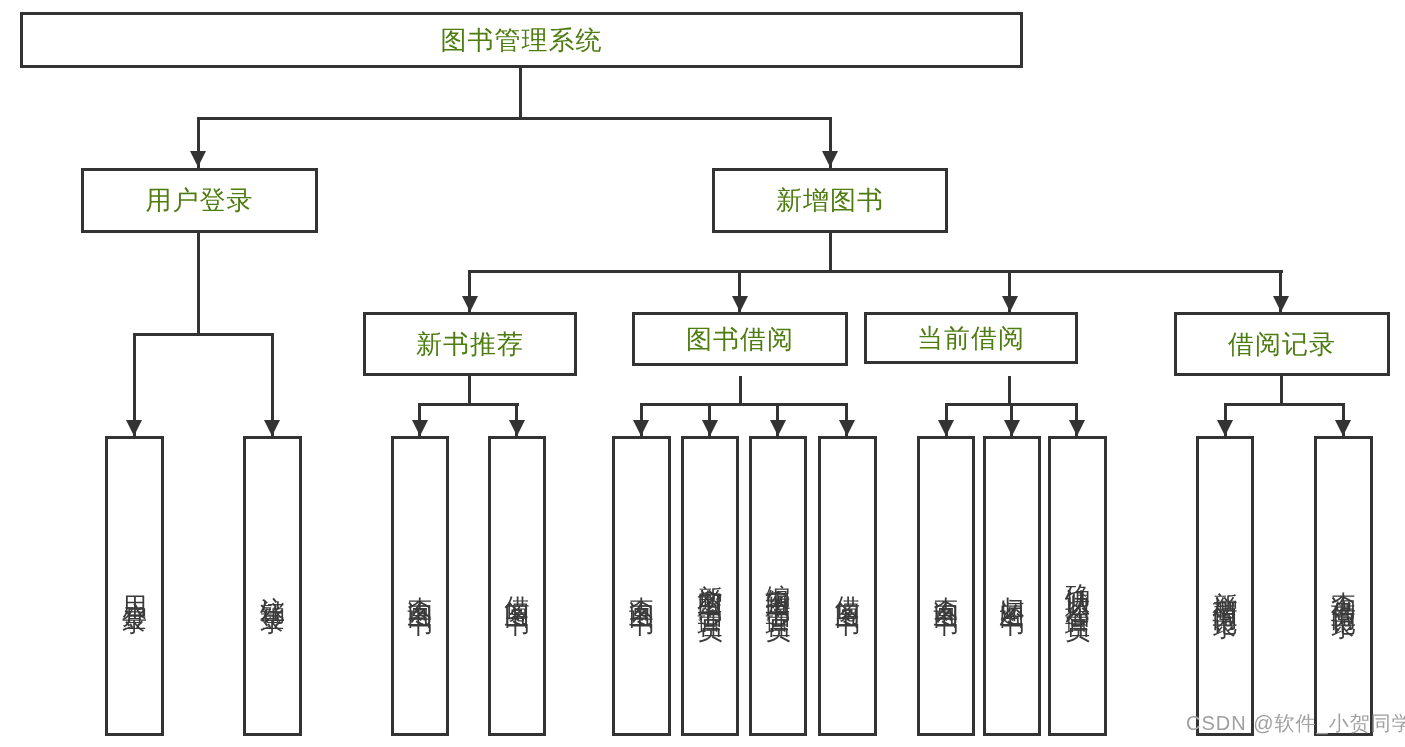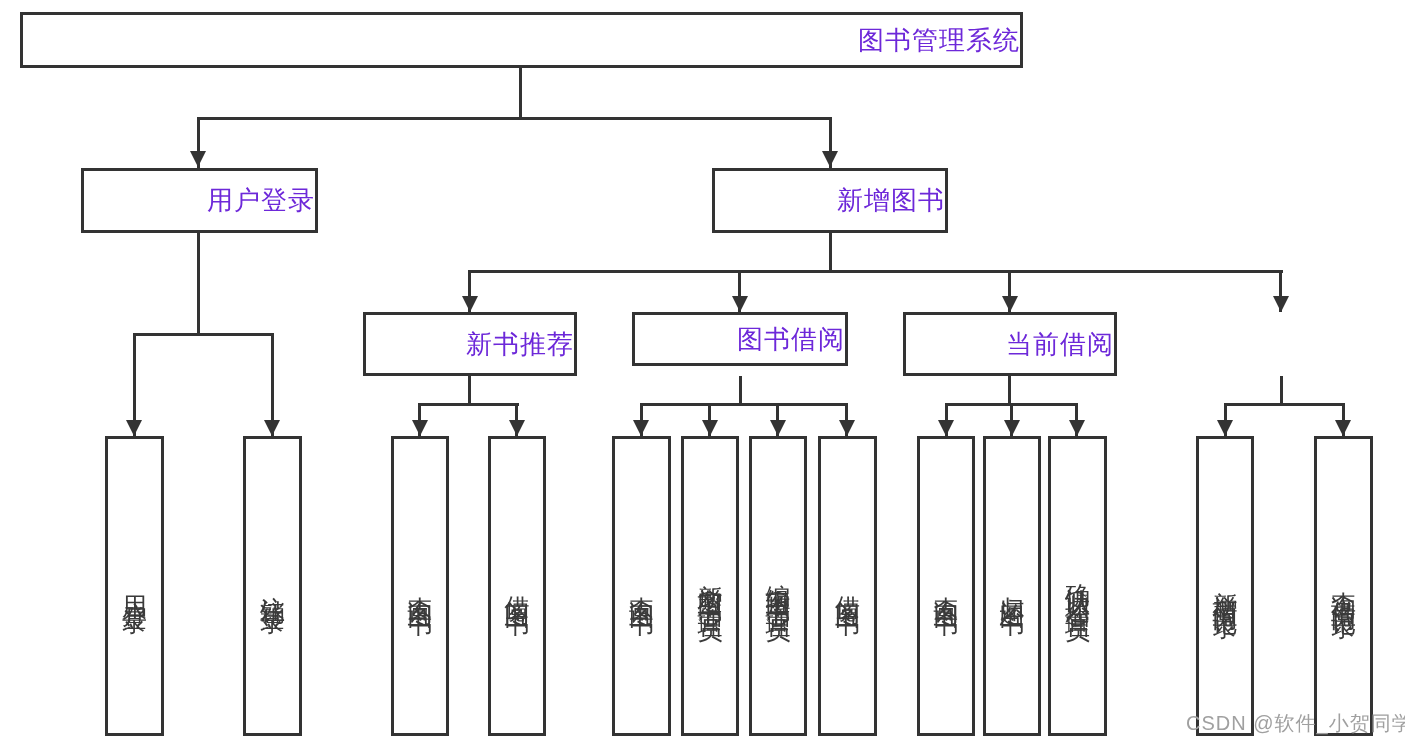--- a/index.html
+++ b/index.html
@@ -2,22 +2,22 @@
 <html><head>
 <meta charset="utf-8">
 <style>
   html,body{margin:0;padding:0;background:#ffffff;}
   .stage{
     position:relative;width:1405px;height:747px;background:#ffffff;overflow:hidden;
     font-family:"Liberation Sans","DejaVu Sans",sans-serif;color:#3a3a3a;
   }
   .box{
     position:absolute;box-sizing:border-box;border:3px solid #333333;background:#ffffff;
-    display:flex;align-items:center;justify-content:flex-end;
-    font-size:26px;letter-spacing:1px;color:#6d28d9;
+    display:flex;align-items:center;justify-content:center;
+    font-size:26px;letter-spacing:1px;color:#4d7c0f;
   }
   .vbox{
     position:absolute;box-sizing:border-box;border:3px solid #333333;background:#ffffff;
     display:flex;align-items:center;justify-content:center;
     font-size:25px;color:#3a3a3a;
   }
   .vbox .vtext{
     writing-mode:vertical-rl;text-orientation:mixed;letter-spacing:5px;line-height:1;
     white-space:nowrap;
   }
@@ -80,22 +80,25 @@
   <div class="arr" style="left:1002px;top:296px"></div>
   <div class="vl" style="left:1279px;top:270px;height:42px"></div>
   <div class="arr" style="left:1273px;top:296px"></div>
 
   <div class="box" style="left:363px;top:312px;width:214px;height:64px">
     <span>新书推荐</span>
   </div>
   <div class="box" style="left:632px;top:312px;width:216px;height:54px">
     <span>图书借阅</span>
   </div>
-  <div class="box" style="left:903px;top:312px;width:214px;height:64px">
+  <div class="box" style="left:864px;top:312px;width:214px;height:52px">
     <span>当前借阅</span>
+  </div>
+  <div class="box" style="left:1174px;top:312px;width:216px;height:64px">
+    <span>借阅记录</span>
   </div>
 
   <div class="vl" style="left:468px;top:376px;height:29px"></div>
   <div class="hl" style="left:418px;top:403px;width:101px"></div>
   <div class="vl" style="left:418px;top:403px;height:33px"></div>
   <div class="arr" style="left:412px;top:420px"></div>
   <div class="vl" style="left:515px;top:403px;height:33px"></div>
   <div class="arr" style="left:509px;top:420px"></div>
   <div class="vbox" style="left:391px;top:436px;width:58px;height:300px">
     <span class="vtext">查询图书</span>

